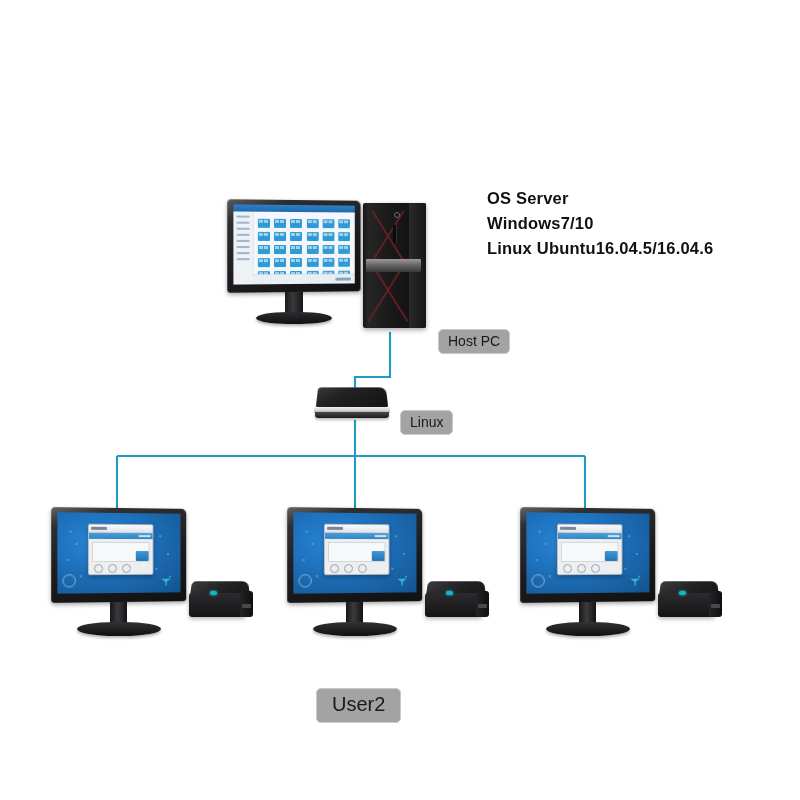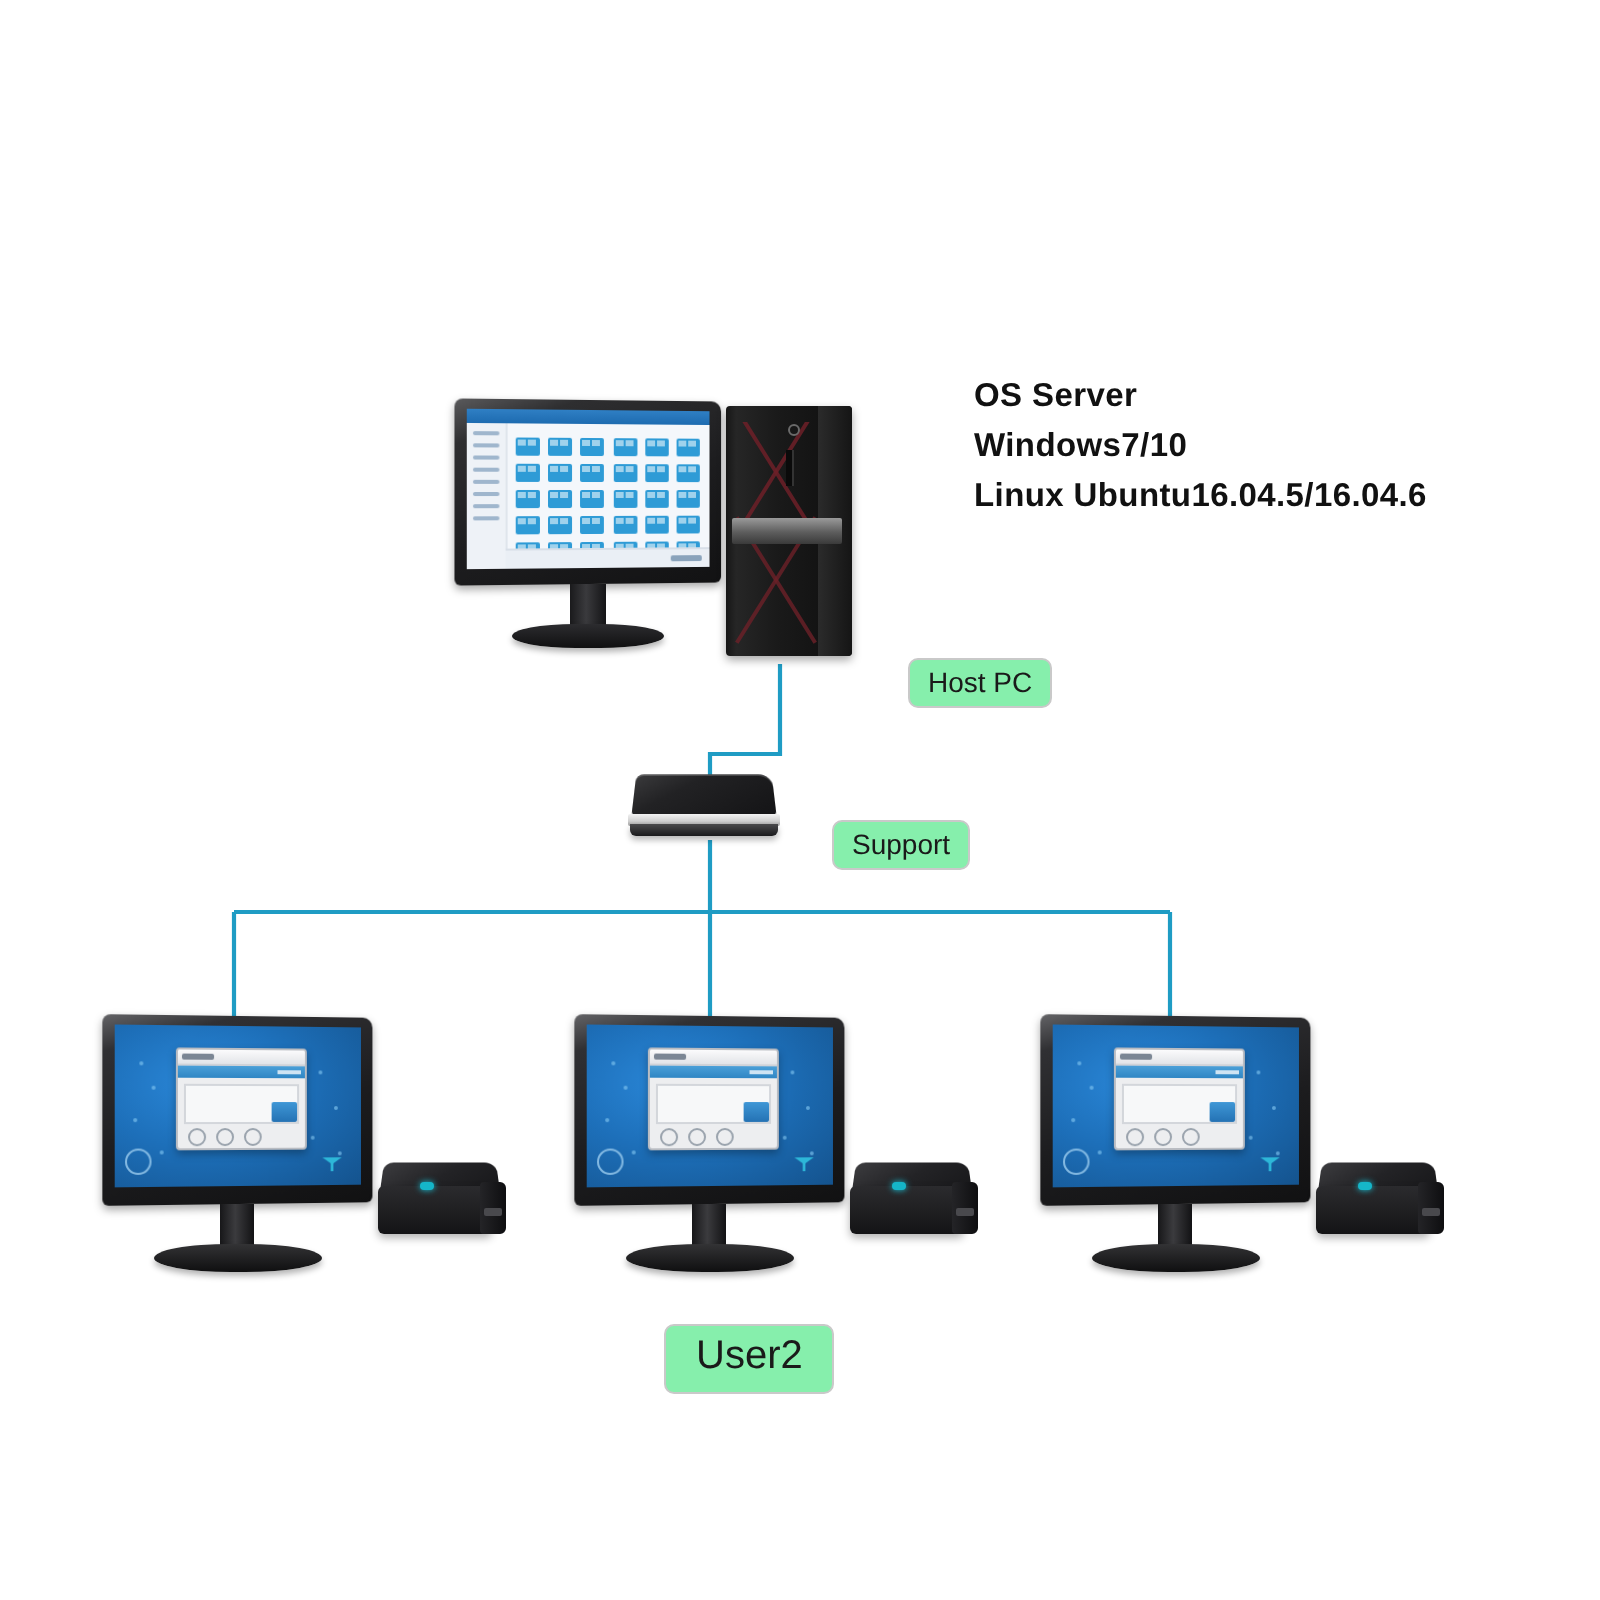--- a/index.html
+++ b/index.html
@@ -37,35 +37,34 @@
     line-height: 25px;
     letter-spacing: 0.2px;
     white-space: nowrap;
   }
 
   
   .chip {
     position: absolute;
     border: 1px solid #c9c9c9;
     border-radius: 5px;
-    background: #86efac;
+    background: #a3a3a3;
     color: #1a1a1a;
     font-family: "Liberation Sans", sans-serif;
     text-align: center;
     white-space: nowrap;
     box-sizing: border-box;
-    margin-left: 16px;
   }
   .chip-sm { font-size: 14px; padding: 3px 9px 4px; }
   .chip-lg { font-size: 20px; padding: 4px 15px 6px; }
 
   #chip-hostpc { left: 438px; top: 329px; }
   #chip-switch { left: 400px; top: 410px; }
   #chip-user1  { left: 80px;  top: 662px; }
-  #chip-user2  { left: 316px; top: 662px; }
+  #chip-user2  { left: 316px; top: 688px; }
   #chip-usern  { left: 549px; top: 662px; }
 
   
   #host-station { position: absolute; left: 228px; top: 200px; }
 
   .host-mon-frame {
     position: absolute;
     left: 0; top: 0;
     width: 134px; height: 92px;
     background: linear-gradient(160deg,#5a5a5c 0%,#2e2e30 16%,#1d1d1f 55%,#121213 100%);
@@ -516,21 +515,21 @@
     </div>
   </div>
 
   <div class="chip chip-sm" id="chip-hostpc">Host PC</div>
 
   <div id="switch-device">
     <div class="sw-top"></div>
     <div class="sw-mid"></div>
     <div class="sw-bot"></div>
   </div>
-  <div class="chip chip-sm" id="chip-switch">Support</div>
+  <div class="chip chip-sm" id="chip-switch">Linux</div>
 
   <div class="user-station" id="station-1">
     <div class="um-frame">
       <div class="um-screen">
         <div class="um-dots">
           <span style="left:12px;top:18px"></span>
             <span style="left:18px;top:30px"></span>
           <span style="left:9px;top:46px"></span>
             <span style="left:102px;top:22px"></span>
           <span style="left:110px;top:40px"></span>

